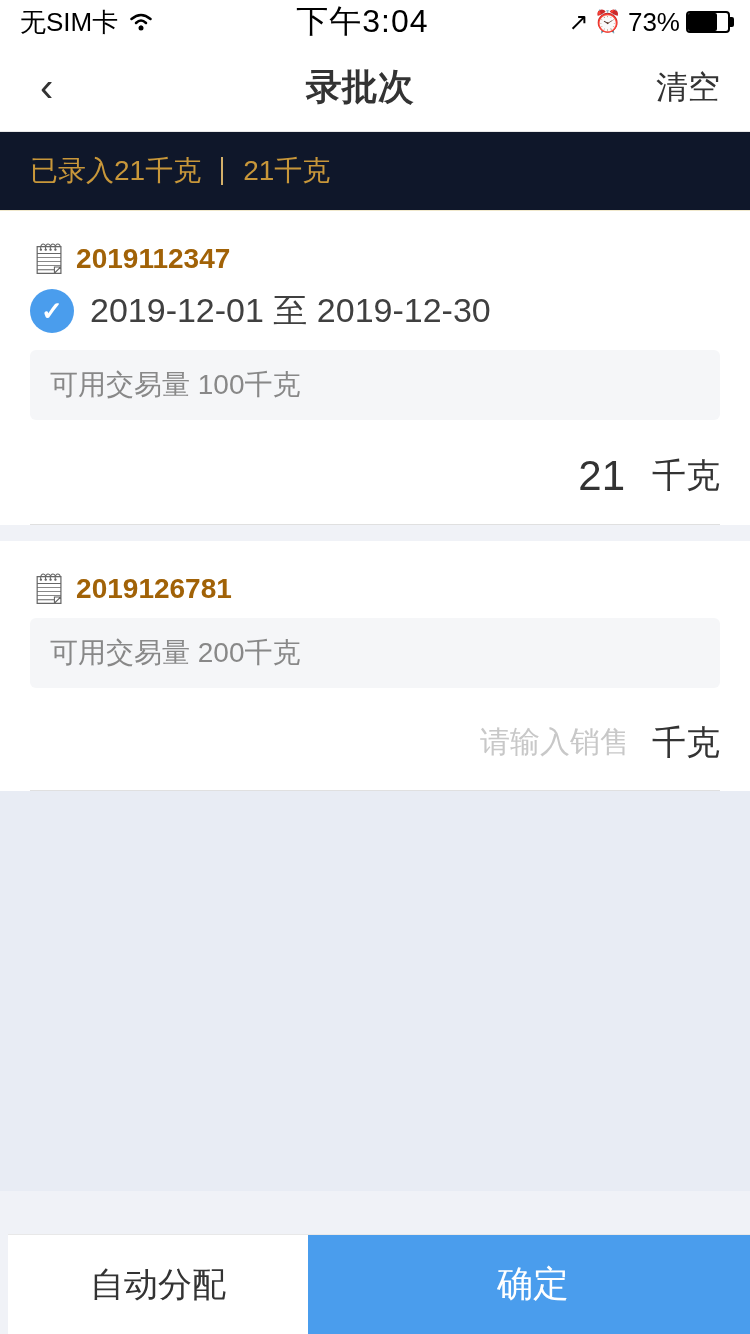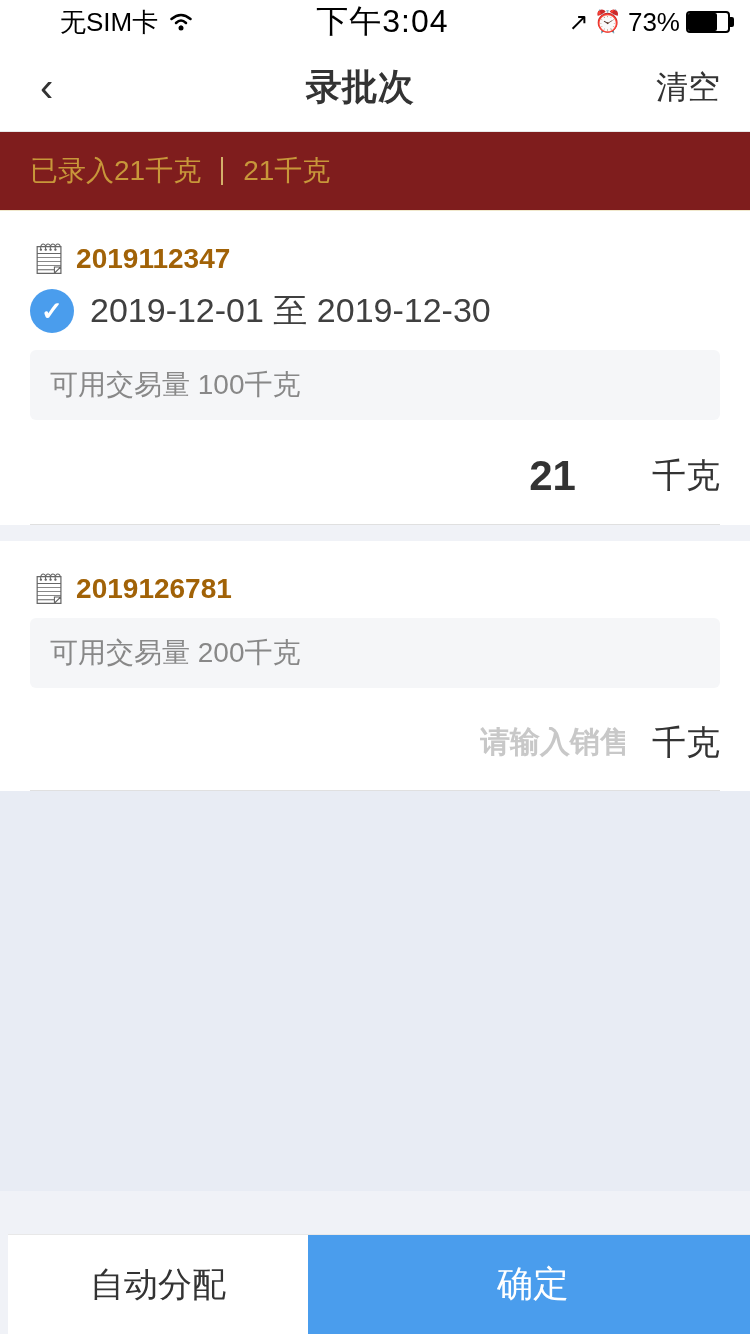--- a/index.html
+++ b/index.html
@@ -92,21 +92,21 @@
     }
     .nav-clear {
       font-size: 32px;
       color: #333;
       cursor: pointer;
     }
 
     
     .info-bar {
       width: 750px;
-      background: #7f1d1d;
+      background: #0f172a;
       padding: 20px 30px;
       display: flex;
       align-items: center;
       gap: 20px;
       border-bottom: 1px solid #f0e8cc;
     }
     .info-item {
       font-size: 28px;
       color: #c8973a;
       font-weight: 500;
@@ -189,22 +189,22 @@
       display: flex;
       align-items: center;
       justify-content: flex-end;
       padding: 16px 0 24px 0;
       gap: 12px;
       border-bottom: 1px solid #e8e8e8;
     }
     .quantity-input {
       font-size: 42px;
       color: #333;
-      font-weight: 700;
-      text-align: center;
+      font-weight: 400;
+      text-align: right;
       border: none;
       outline: none;
       background: transparent;
       width: 160px;
     }
     .quantity-input::placeholder {
       color: #c8c8c8;
       font-size: 30px;
     }
     .unit-label {
@@ -261,21 +261,21 @@
       cursor: pointer;
       border: none;
       outline: none;
     }
   </style>
 </head>
 <body>
 
 <div class="status-bar">
   <div class="status-left">
-    <span style="font-size:26px;margin-left:40px;">无SIM卡</span>
+    <span style="font-size:26px;">无SIM卡</span>
     <svg width="30" height="22" viewBox="0 0 30 22" fill="none">
       <path d="M15 16 Q15 16 15 16" stroke="#000" stroke-width="3" stroke-linecap="round"></path>
       <path d="M10 12 Q15 7 20 12" stroke="#000" stroke-width="2.5" fill="none" stroke-linecap="round"></path>
       <path d="M5.5 8 Q15 0 24.5 8" stroke="#000" stroke-width="2.5" fill="none" stroke-linecap="round"></path>
       <circle cx="15" cy="17" r="2.5" fill="#000"></circle>
     </svg>
   </div>
   <div class="status-center">下午3:04</div>
   <div class="status-right">
     <span style="font-size:24px;">↗</span>

